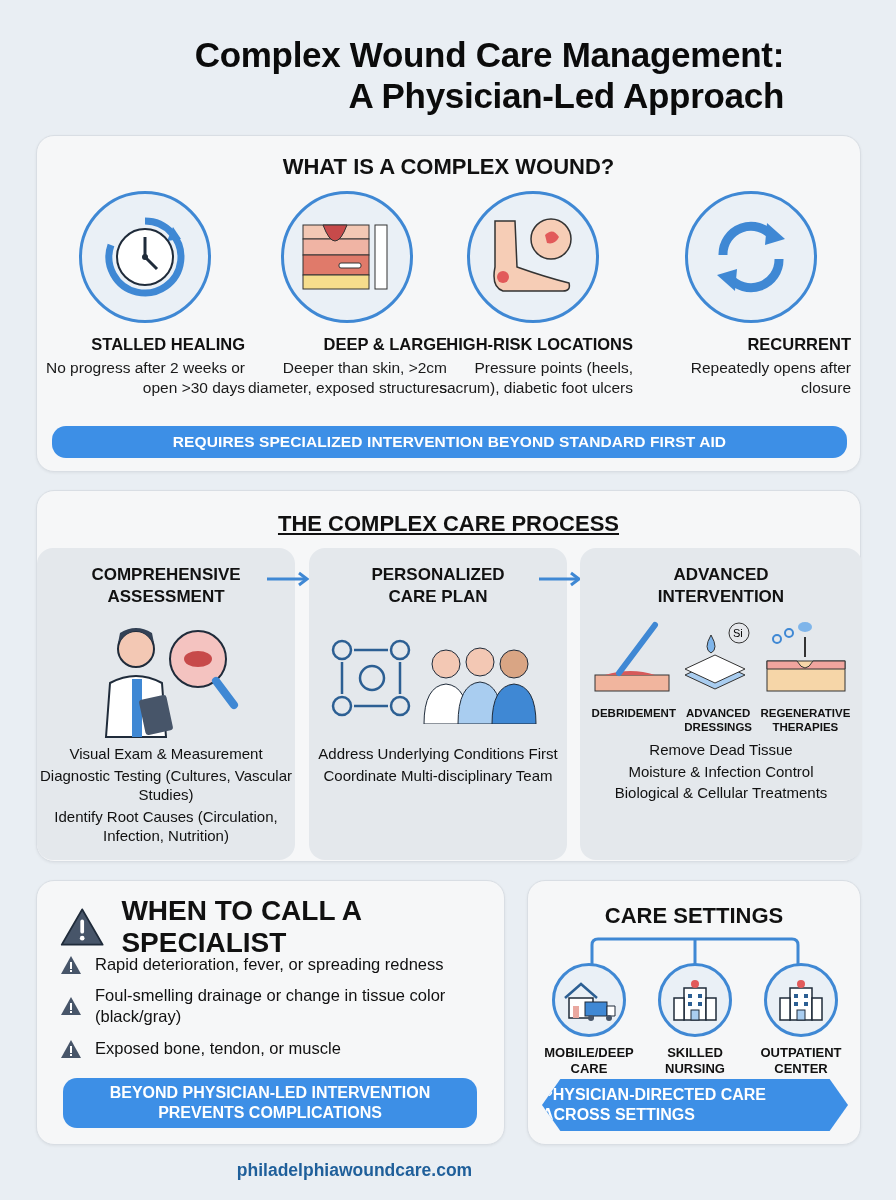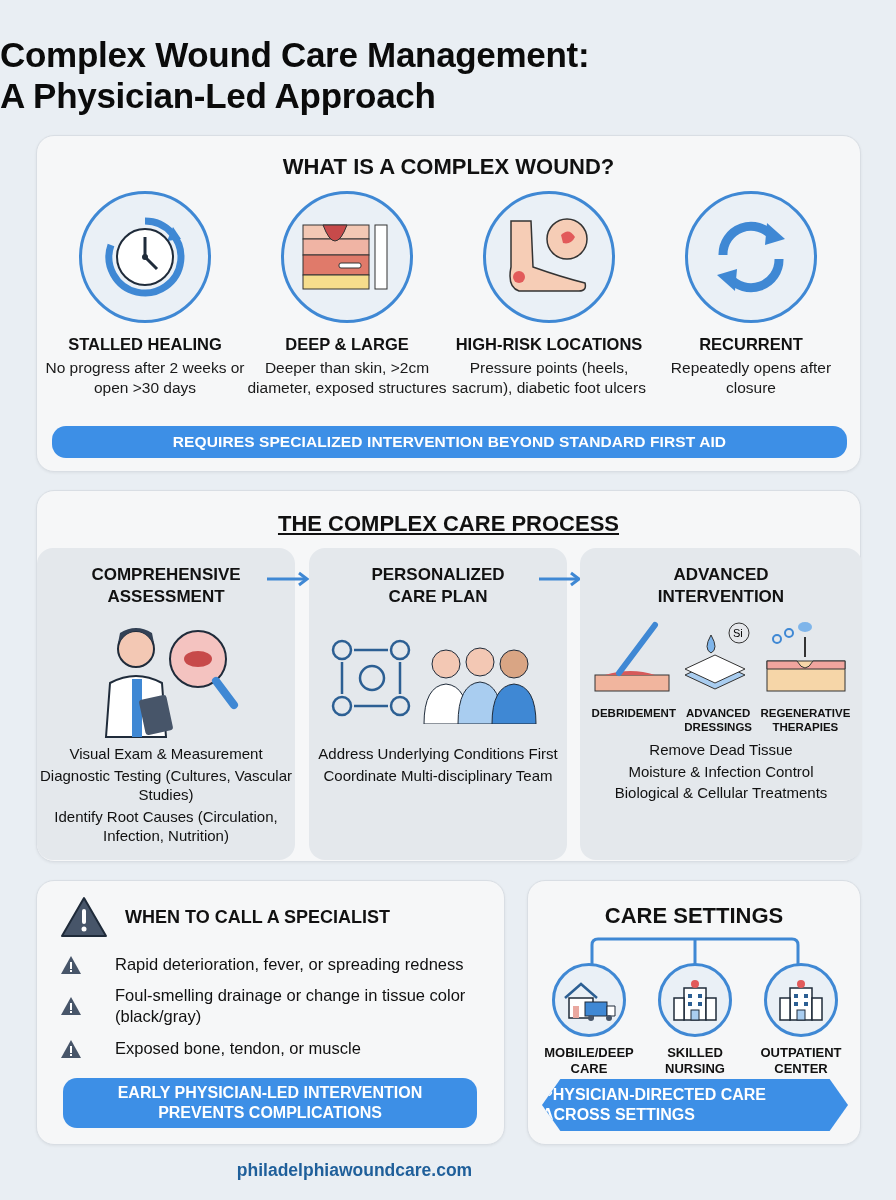--- a/index.html
+++ b/index.html
@@ -6,34 +6,34 @@
   html, body { width: 896px; height: 1200px; }
   body {
     background: #e9eef3;
     font-family: "Liberation Sans", sans-serif;
     color: #111;
     position: relative;
     overflow: hidden;
   }
   .title {
     position: absolute; top: 34px; left: 0; width: 784px;
-    text-align: left; font-weight: bold; font-size: 35px; line-height: 41px;
+    text-align: right; font-weight: bold; font-size: 35px; line-height: 41px;
     letter-spacing: -0.3px; color: #0b0b0b;
   }
   .card {
     position: absolute; background: #f6f7f8; border: 1px solid #d9dee4;
     border-radius: 18px; box-shadow: 0 1px 3px rgba(0,0,0,0.06);
   }
   .card-title {
     text-align: center; font-weight: bold; font-size: 22px; color: #111;
   }
   
   #what { left: 36px; top: 135px; width: 825px; height: 337px; }
   #what .card-title { position: absolute; top: 18px; left: 0; width: 100%; }
-  .feat { position: absolute; top: 55px; width: 200px; text-align: center; }
+  .feat { position: absolute; top: 55px; width: 200px; text-align: right; }
   .feat .circ {
     width: 132px; height: 132px; border-radius: 50%; border: 3px solid #3f88d4;
     background: #eaf0f6; margin: 0 auto; display: flex; align-items: center; justify-content: center;
   }
   .feat .ftitle { margin-top: 12px; font-weight: bold; font-size: 16.5px; }
   .feat .fdesc { margin-top: 4px; font-size: 15.5px; line-height: 19.5px; color: #1a1a1a; }
   .banner {
     position: absolute; background: #3d8fe6; color: #fff; font-weight: bold;
     text-align: center; border-radius: 14px;
   }
@@ -50,22 +50,22 @@
   .step .sicon { height: 130px; display: flex; align-items: center; justify-content: center; margin-top: 6px; }
   .step .slist { font-size: 15px; line-height: 19.5px; color: #111; }
   .step .slist div { margin-bottom: 2px; }
   .arrow { position: absolute; top: 80px; width: 44px; height: 16px; }
 
   .mini-labels { display: flex; justify-content: space-around; font-size: 11.5px; font-weight: bold; line-height: 14px; margin: 2px 8px 6px; }
 
   
   #specialist { left: 36px; top: 880px; width: 469px; height: 265px; }
   .spec-head { position: absolute; left: 22px; top: 14px; display: flex; align-items: center; }
-  .spec-head .t { font-weight: bold; font-size: 18px; margin-left: 16px; text-align: center; }
-  .spec-item { position: absolute; left: 22px; display: flex; align-items: flex-start; font-size: 16.5px; line-height: 21px; gap: 20px; }
+  .spec-head .t { font-weight: bold; font-size: 28px; margin-left: 16px; }
+  .spec-item { position: absolute; left: 22px; display: flex; align-items: flex-start; font-size: 16.5px; line-height: 21px; }
   .spec-item .ic { width: 24px; margin-right: 12px; flex: none; }
   #specialist .banner { left: 26px; top: 197px; width: 414px; height: 50px; font-size: 16px; line-height: 20px; padding-top: 5px; }
 
   #settings { left: 527px; top: 880px; width: 334px; height: 265px; }
   #settings .card-title { position: absolute; top: 22px; left: 0; width: 100%; }
   .set { position: absolute; top: 82px; width: 110px; text-align: center; }
   .set .circ {
     width: 74px; height: 74px; border-radius: 50%; border: 3px solid #3f88d4; background: #eaf0f6;
     margin: 0 auto; display: flex; align-items: center; justify-content: center;
   }
@@ -116,21 +116,21 @@
         <rect x="4" y="58" width="66" height="14" fill="#f6dd8c" stroke="#333" stroke-width="1"></rect>
         <path d="M24 8 Q36 40 48 8 Z" fill="#c74a4a" stroke="#333" stroke-width="1"></path>
         <rect x="40" y="46" width="22" height="5" rx="2" fill="#fff" stroke="#333"></rect>
         <rect x="76" y="8" width="12" height="64" fill="#fff" stroke="#333"></rect>
       </svg>
     </div>
     <div class="ftitle">DEEP &amp; LARGE</div>
     <div class="fdesc">Deeper than skin, &gt;2cm diameter, exposed structures</div>
   </div>
 
-  <div class="feat" style="left:412px">
+  <div class="feat" style="left:396px">
     <div class="circ">
       <svg width="96" height="80" viewBox="0 0 96 80">
         <path d="M10 4 L30 4 L32 50 Q60 60 84 66 Q86 74 78 74 L18 74 Q6 70 10 50 Z" fill="#f6cdb6" stroke="#333" stroke-width="1.5"></path>
         <circle cx="18" cy="60" r="6" fill="#e25a5a"></circle>
         <circle cx="66" cy="22" r="20" fill="#f6cdb6" stroke="#333" stroke-width="1.5"></circle>
         <path d="M60 18 Q68 10 74 20 Q70 28 62 26 Z" fill="#e25a5a"></path>
       </svg>
     </div>
     <div class="ftitle">HIGH-RISK LOCATIONS</div>
     <div class="fdesc">Pressure points (heels, sacrum), diabetic foot ulcers</div>
@@ -290,21 +290,21 @@
   </div>
   <div class="spec-item" style="top:157px">
     <svg class="ic" width="24" height="22" viewBox="0 0 24 22">
         <path d="M12 2 L22 20 L2 20 Z" fill="#475569"></path>
         <rect x="11" y="8" width="2" height="7" fill="#fff"></rect>
         <rect x="11" y="16" width="2" height="2" fill="#fff"></rect>
       </svg>
     <span>Exposed bone, tendon, or muscle</span>
   </div>
   <div class="banner">
-    <div>EARLY PHYSICIAN-LED INTERVENTION</div>
+    <div>BEYOND PHYSICIAN-LED INTERVENTION</div>
     <div>PREVENTS COMPLICATIONS</div>
   </div>
 </div>
 
 <div class="card" id="settings">
   <div class="card-title">CARE SETTINGS</div>
   <svg style="position:absolute;left:62px;top:56px" width="210" height="28" viewBox="0 0 210 28">
     <path d="M2 28 L2 8 Q2 2 8 2 L202 2 Q208 2 208 8 L208 28 M105 2 L105 28" fill="none" stroke="#3f88d4" stroke-width="3"></path>
   </svg>
   <div class="set" style="left:6px">

